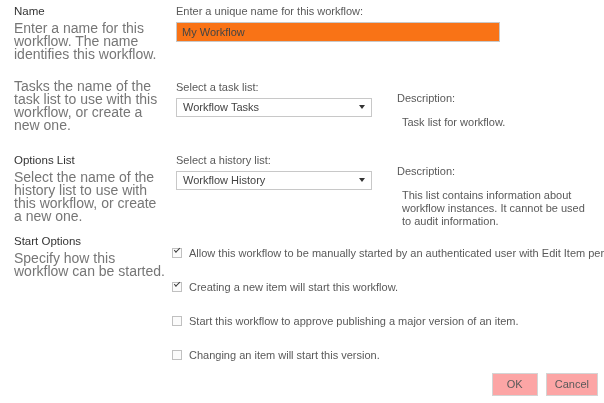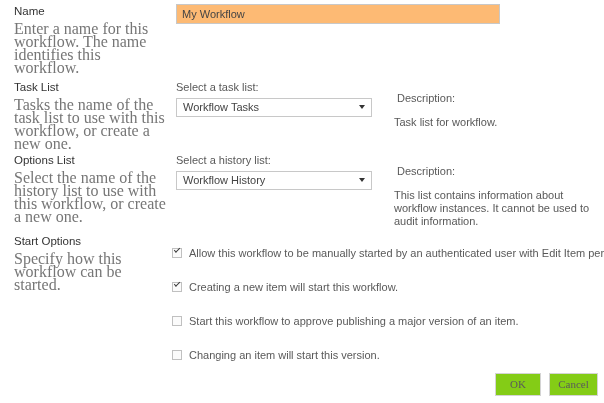--- a/index.html
+++ b/index.html
@@ -39,25 +39,24 @@
     top: 0;
     width: 152px;
   }
   .sec-head {
     font-size: 11.5px;
     color: #333333;
     margin: 0 0 4px 0;
     line-height: 14px;
   }
   .sec-desc {
-    font-size: 16px;
+    font-size: 14px;
     color: #767676;
     line-height: 13px;
     margin: 0;
-    font-family: Liberation Serif, serif;
   }
 
   .mid-col {
     position: absolute;
     left: 176px;
     top: 0;
     width: 200px;
   }
   .field-label {
     font-size: 11px;
@@ -66,21 +65,21 @@
     margin: 0 0 4px 0;
     white-space: nowrap;
   }
 
   
   .text-input {
     box-sizing: border-box;
     width: 324px;
     height: 20px;
     border: 1px solid #c8c8c8;
-    background: #fdba74;
+    background: #f97316;
     font-family: "Liberation Sans", sans-serif;
     font-size: 11px;
     color: #444444;
     padding: 0 5px;
     line-height: 18px;
     outline: none;
     display: block;
   }
 
   
@@ -122,21 +121,21 @@
   .desc-head {
     font-size: 11px;
     color: #595959;
     line-height: 14px;
     margin: 11px;
   }
   .desc-body {
     font-size: 11px;
     color: #595959;
     line-height: 13px;
-    margin: 0;
+    margin: 8px;
     padding-left: 8px;
   }
 
   
   .opt-list {
     position: absolute;
     left: 172px;
     top: 12px;
     width: 425px;
   }
@@ -182,22 +181,22 @@
     right: 6px;
     top: 373px;
     height: 23px;
   }
   .btn {
     box-sizing: border-box;
     display: inline-block;
     height: 23px;
     min-width: 46px;
     border: 1px solid #d4d4d4;
-    background: #84cc16;
-    font-family: Liberation Serif, serif;
+    background: #fca5a5;
+    font-family: Liberation Sans, sans-serif;
     font-size: 11px;
     color: #5a5a5a;
     text-align: center;
     line-height: 21px;
     padding: 0 8px;
     margin-left: 5px;
     cursor: pointer;
   }
   .btn-cancel { min-width: 49px; }
 </style>
@@ -205,27 +204,27 @@
 <body>
 
 <div class="form">
 
   <div class="section sec-name">
     <div class="left-col">
       <div class="sec-head">Name</div>
       <div class="sec-desc">Enter a name for this workflow. The name identifies this workflow.</div>
     </div>
     <div class="mid-col">
+      <div class="field-label">Enter a unique name for this workflow:</div>
       <input class="text-input" type="text" value="My Workflow" style="">
     </div>
   </div>
 
   <div class="section sec-task">
     <div class="left-col">
-      <div class="sec-head">Task List</div>
       <div class="sec-desc">Tasks the name of the task list to use with this workflow, or create a new one.</div>
     </div>
     <div class="mid-col">
       <div class="field-label">Select a task list:</div>
       <div class="select-wrap">
         <span class="select-value">Workflow Tasks</span>
         <span class="select-arrow"></span>
       </div>
     </div>
     <div class="right-col">

